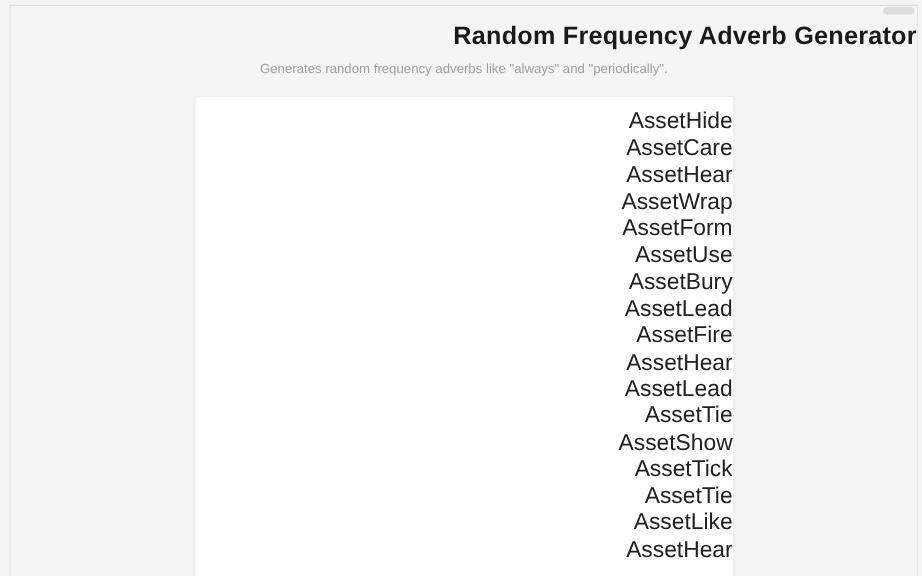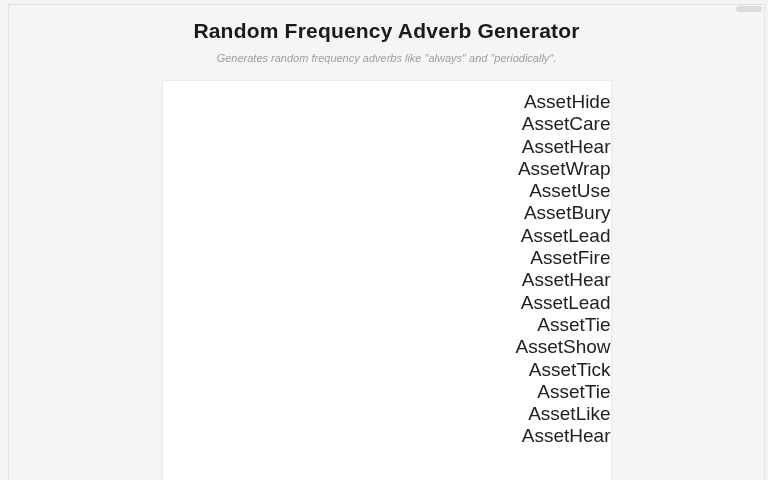--- a/index.html
+++ b/index.html
@@ -25,27 +25,27 @@
     background: #dcdcdc;
     border-radius: 3px;
   }
   .page-header { text-align: center; padding-top: 14px; }
   .page-title {
     font-size: 21px;
     line-height: 24px;
     font-weight: 700;
     color: #1a1a1a;
     letter-spacing: 0.2px;
+    text-align: right;
   }
   .page-subtitle {
     margin-top: 9px;
     font-size: 11px;
     line-height: 13px;
     color: #9e9e9e;
-    font-style: italic;
   }
   .card {
     width: 450px;
     margin: 15px auto 0 auto;
     background: #ffffff;
     border: 1px solid #ececec;
     box-shadow: 0 1px 2px rgba(0,0,0,0.05);
     min-height: 480px;
     padding-top: 10px;
   }
@@ -67,20 +67,21 @@
     <h1 class="page-title">Random Frequency Adverb Generator</h1>
     <p class="page-subtitle">Generates random frequency adverbs like "always" and "periodically".</p>
   </header>
 
   <main class="card">
     <div class="adverb-list">
         <div class="adverb-item">AssetHide</div>
         <div class="adverb-item">AssetCare</div>
         <div class="adverb-item">AssetHear</div>
         <div class="adverb-item">AssetWrap</div>
+        <div class="adverb-item">AssetForm</div>
         <div class="adverb-item">AssetUse</div>
         <div class="adverb-item">AssetBury</div>
         <div class="adverb-item">AssetLead</div>
         <div class="adverb-item">AssetFire</div>
         <div class="adverb-item">AssetHear</div>
         <div class="adverb-item">AssetLead</div>
         <div class="adverb-item">AssetTie</div>
         <div class="adverb-item">AssetShow</div>
         <div class="adverb-item">AssetTick</div>
         <div class="adverb-item">AssetTie</div>

